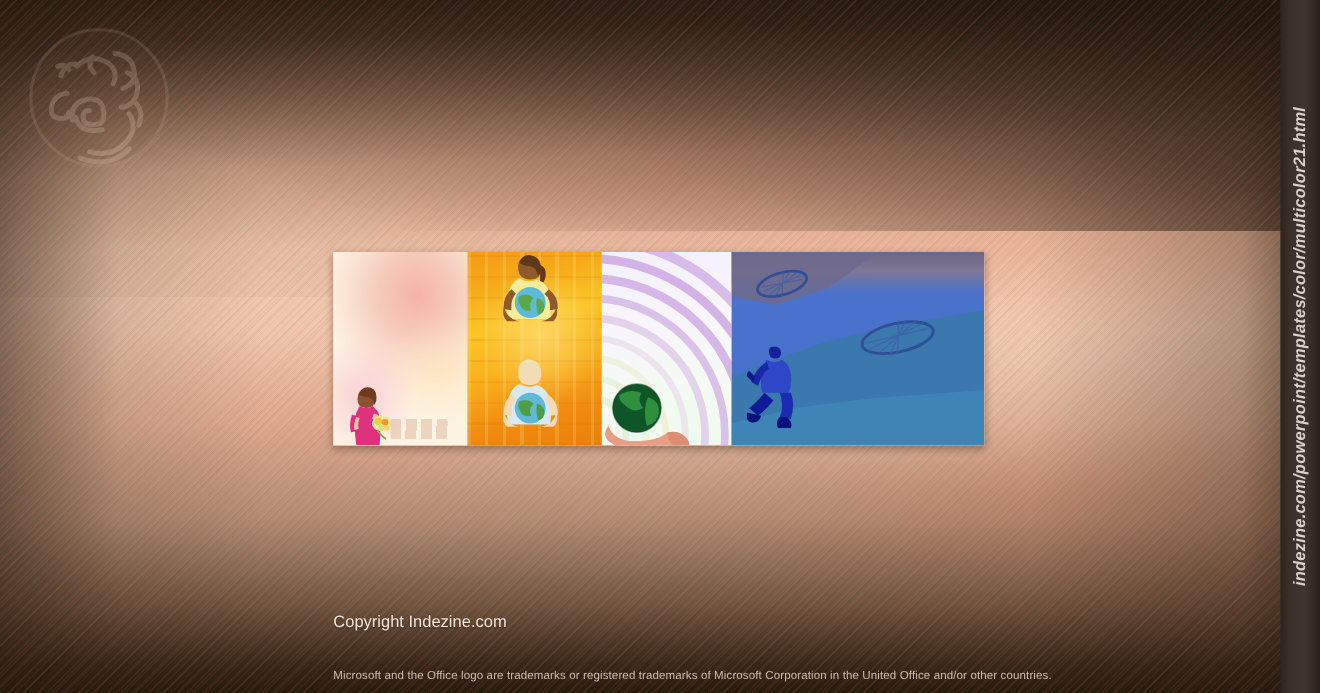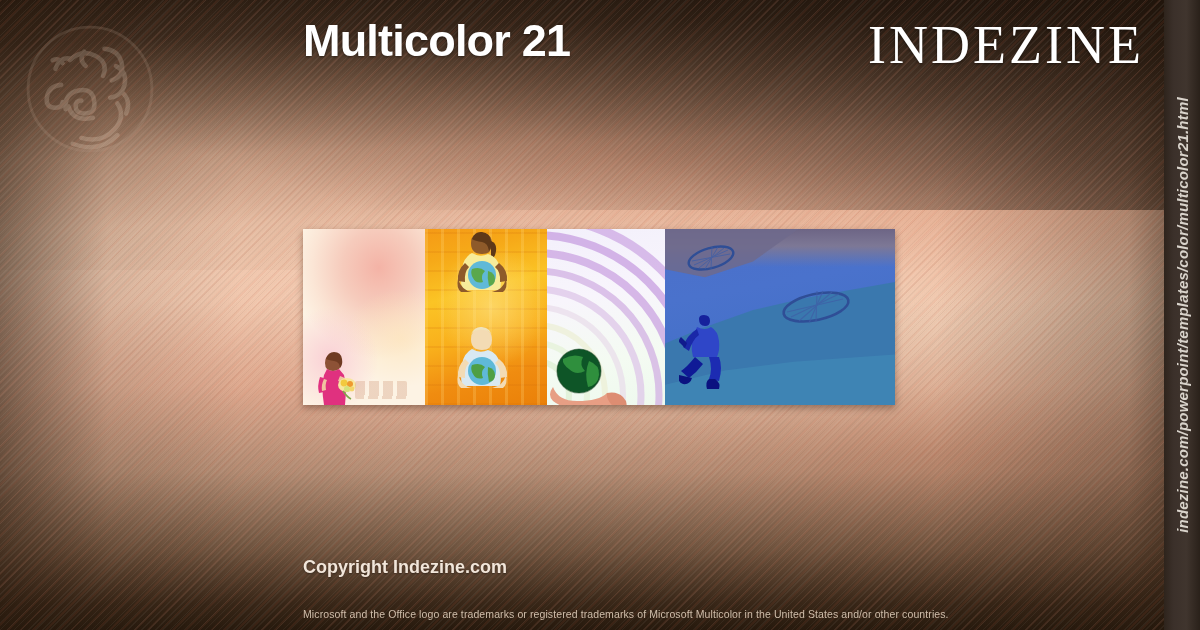--- a/index.html
+++ b/index.html
@@ -201,21 +201,21 @@
   
   .subtitle {
     position:absolute; left:303px; top:501px;
     font-size:38px; font-weight:bold; color:#ffffff;
     letter-spacing:-0.5px;
     text-shadow:0 1px 3px rgba(0,0,0,0.42);
     white-space:nowrap;
   }
   .copyright {
     position:absolute; left:303px; top:557px;
-    font-size:18px; color:#f2e6da; font-weight:bold;
+    font-size:15px; color:#f2e6da; font-weight:normal;
     text-shadow:0 1px 2px rgba(0,0,0,0.4);
     white-space:nowrap;
   }
   .disclaimer {
     position:absolute; left:303px; top:608px;
     font-size:10.5px; color:#cfbdaa; font-weight:normal;
     letter-spacing:0.1px;
     white-space:nowrap;
   }
 
@@ -270,22 +270,20 @@
         <path d="M24 30 q4 -2 7 2"></path>
         <path d="M44 84 q14 4 23 -6 q8 -9 2 -18"></path>
         <path d="M38 88 q19 7 31 -6"></path>
         <path d="M72 52 q7 6 3 15"></path>
         <path d="M46 24 q-4 6 1 10"></path>
       </g>
       <circle cx="50" cy="50" r="43" fill="none" stroke="#f0dbc5" stroke-width="2" opacity="0.35"></circle>
     </svg>
   </div>
 
-  <div class="title">Multicolor 21</div>
-  <div class="brand">INDEZINE</div>
 
   <div class="strip">
 
     <div class="thumb t1">
       <div class="bgfill"></div>
       <div class="wash2"></div>
       <svg class="woman" viewBox="0 0 52 56">
         <path d="M18 14 q0 -9 8 -9 q8 0 8 9 q0 8 -8 8 q-8 0 -8 -8z" fill="#8d5236"></path>
         <path d="M19 10 q2 -7 8 -7 q7 0 8 7 q1 6 -2 9 q0 -6 -6 -7 q-6 -1 -8 -2z" fill="#6f3b22"></path>
         <path d="M20 20 q6 4 12 0 l5 6 q3 12 1 30 l-21 0 q-3 -18 0 -30z" fill="#e0317f"></path>
@@ -393,19 +391,19 @@
         <path d="M8 28 L2 22 l-3 4 l7 7z" fill="#101a8c"></path>
         <path d="M16 42 q-8 10 -14 14 l8 7 q8 -6 14 -14z" fill="#0f1a96"></path>
         <path d="M30 42 q4 12 0 22 l10 2 q4 -14 0 -24z" fill="#1c2bb2"></path>
         <path d="M0 60 q-2 7 4 9 q7 1 9 -6z" fill="#0b1280"></path>
         <path d="M36 64 q6 4 4 10 l-12 0 q-2 -7 2 -10z" fill="#0b1280"></path>
       </svg>
     </div>
   </div>
 
   <div class="copyright">Copyright Indezine.com</div>
-  <div class="disclaimer">Microsoft and the Office logo are trademarks or registered trademarks of Microsoft Multicolor in the United States and/or other countries.</div>
+  <div class="disclaimer">Microsoft and the Office logo are trademarks or registered trademarks of Microsoft Corporation in the United Office and/or other countries.</div>
 
   <div class="urlbar">
     <span class="txt">indezine.com/powerpoint/templates/color/multicolor21.html</span>
   </div>
 
 </div>
 
 </body></html>

